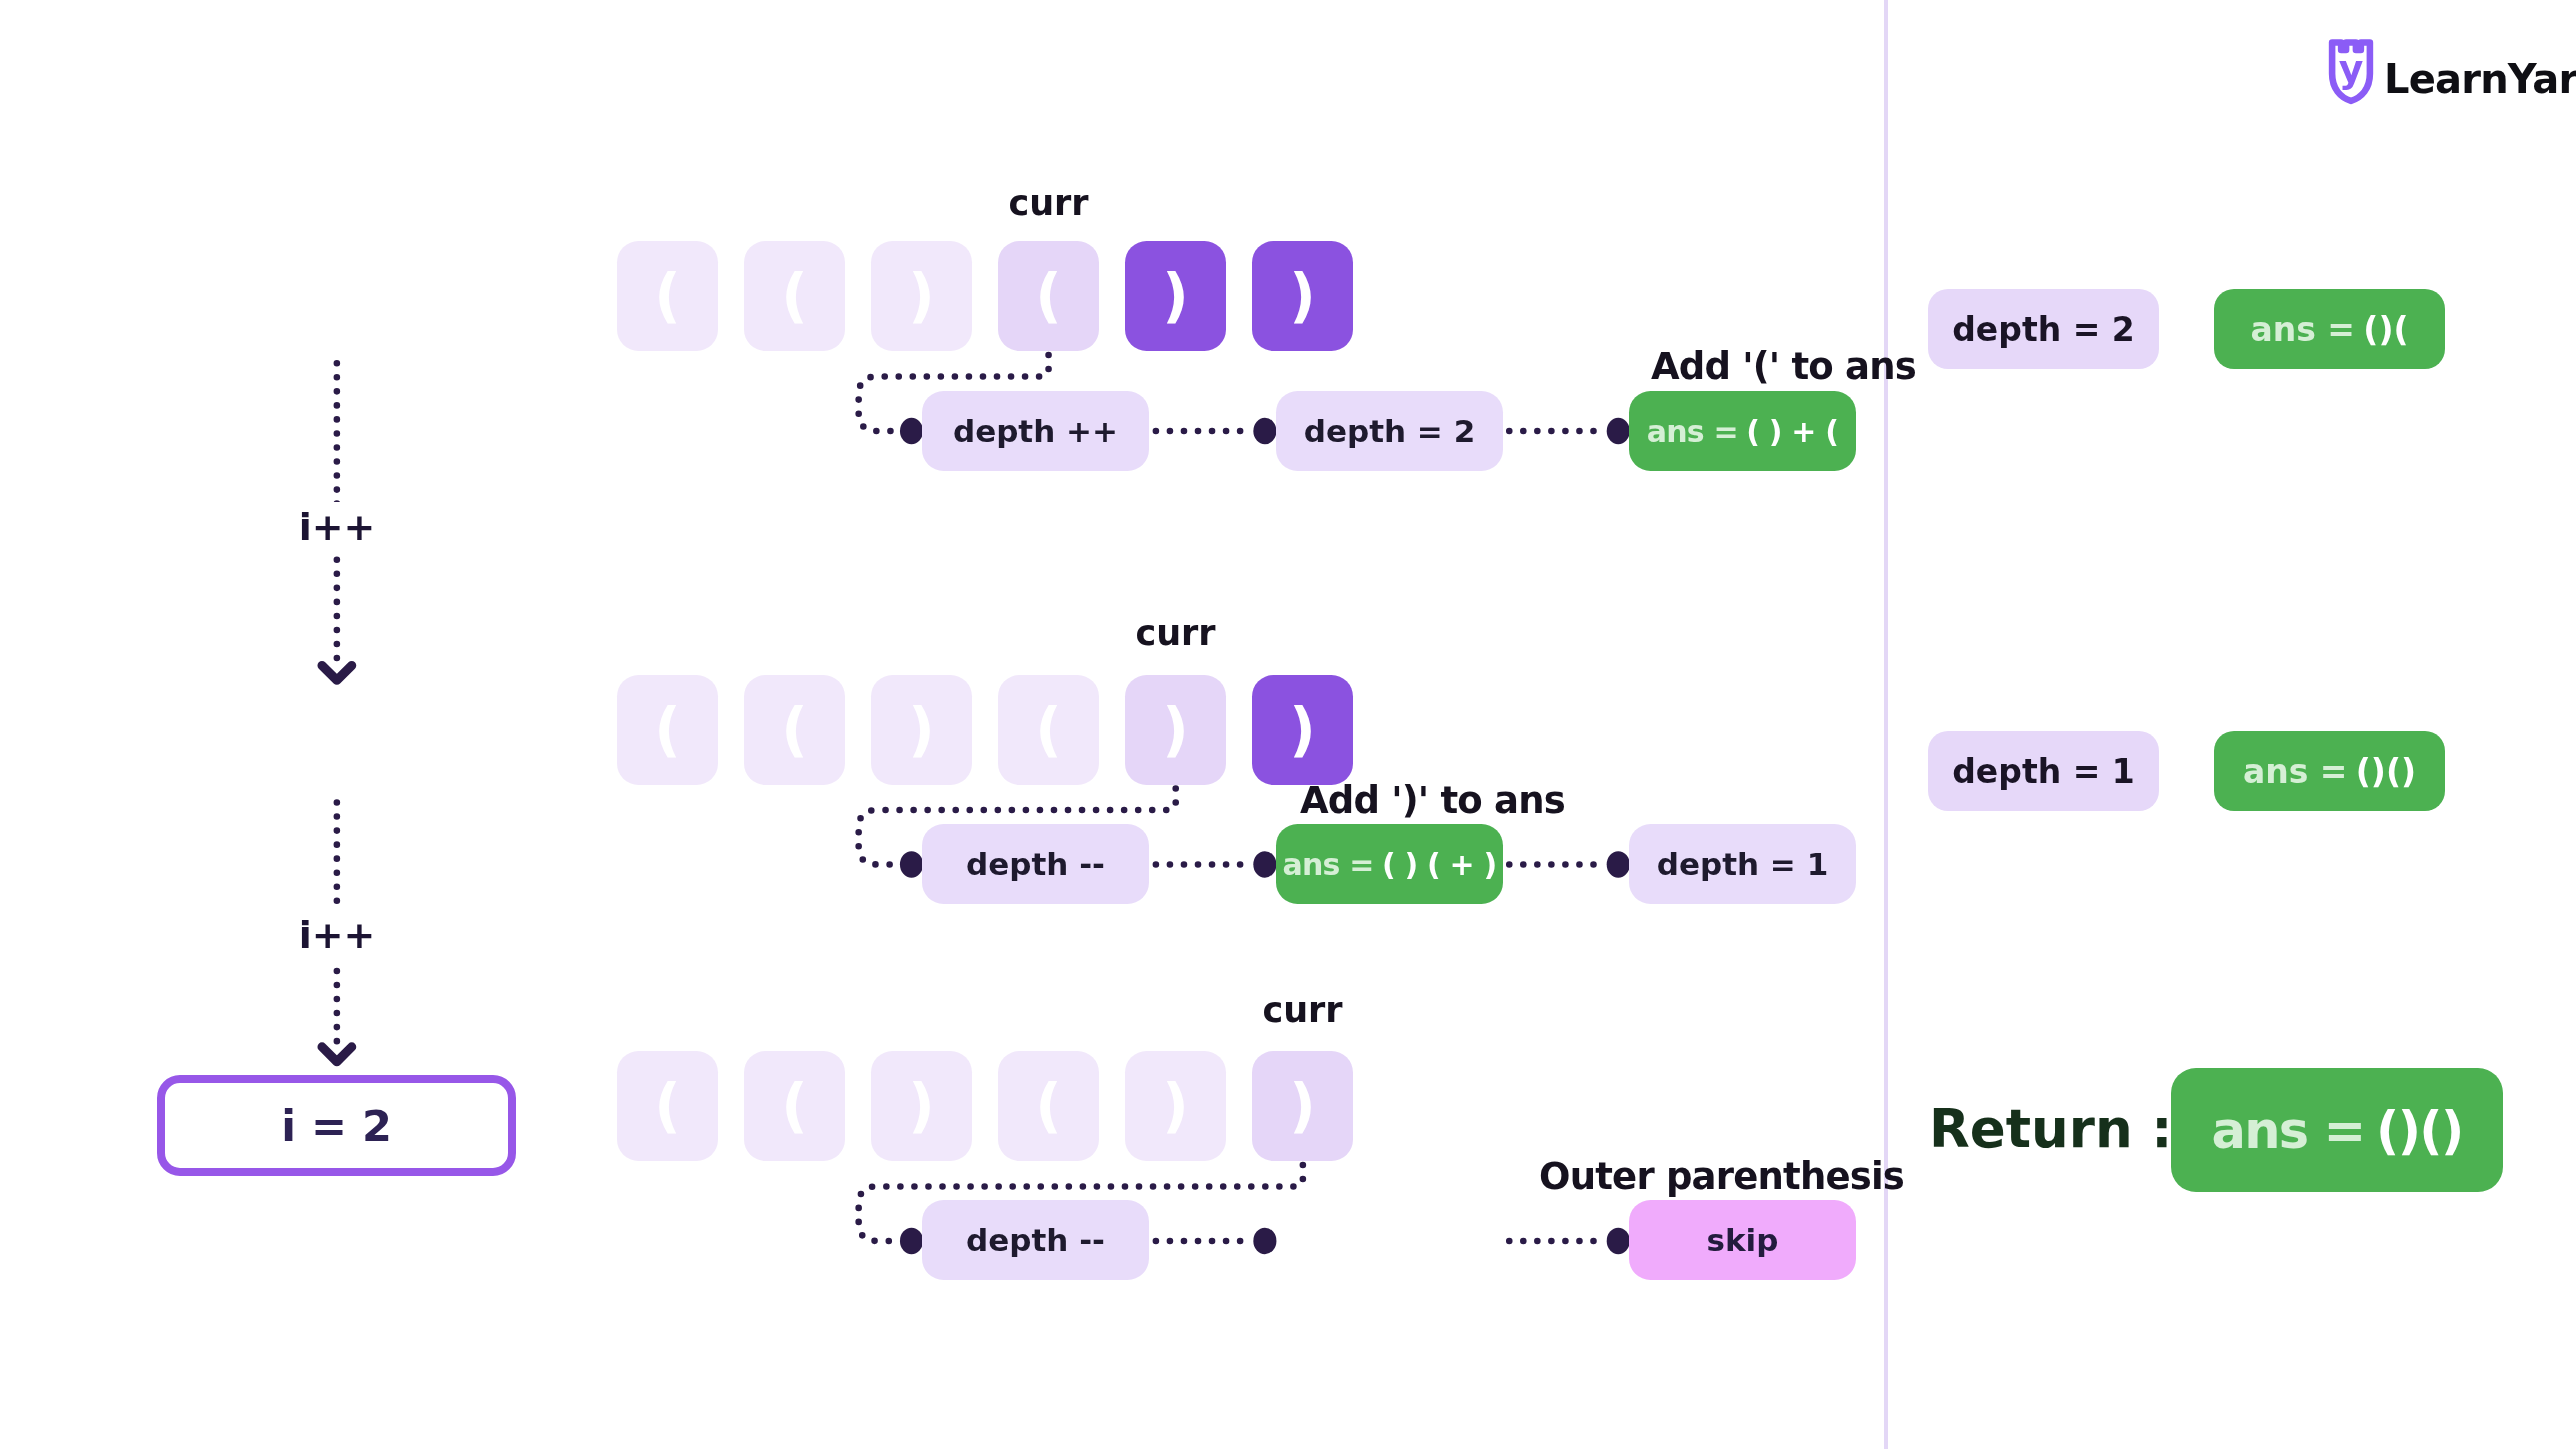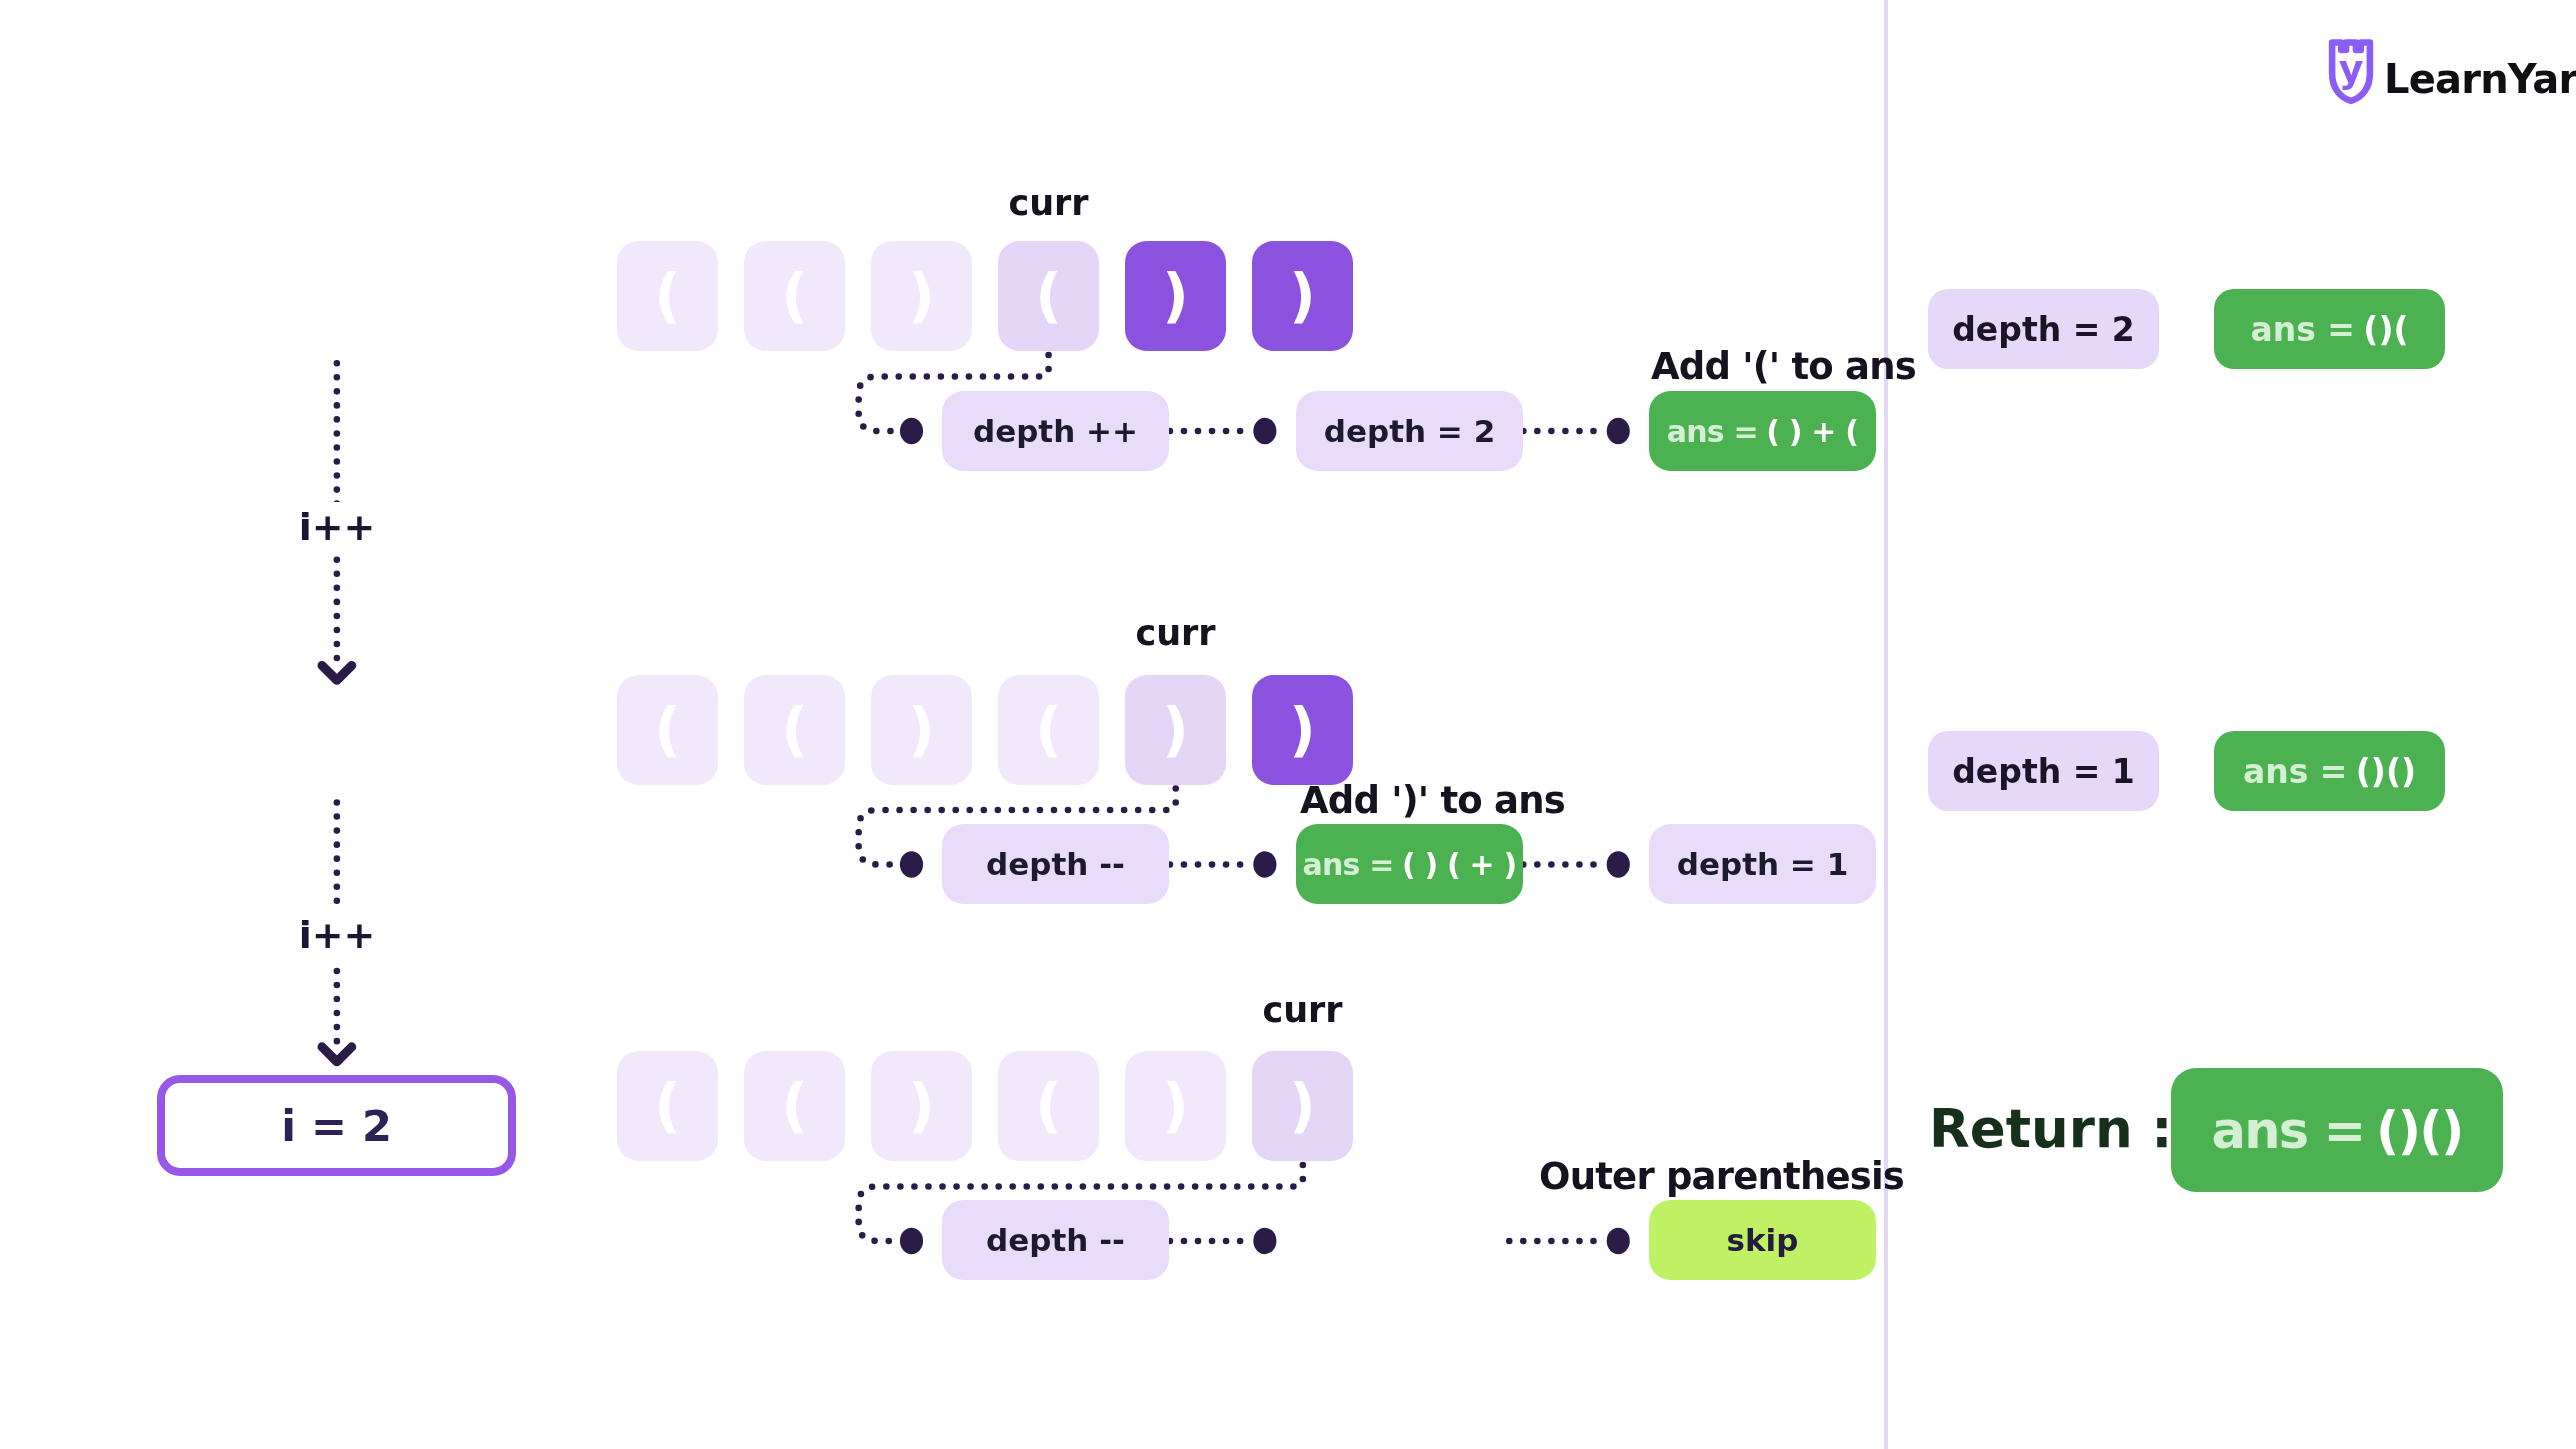--- a/index.html
+++ b/index.html
@@ -19,25 +19,25 @@
   .tile{position:absolute;width:101px;height:110px;border-radius:21.5px;z-index:3;
         display:flex;align-items:center;justify-content:center;}
   .tile .glyph{color:#ffffff;font-size:58px;line-height:110px;}
   .tile.done{background:#F1E8FB;}
   .tile.curr{background:#E5D6F8;}
   .tile.future{background:#8B52E0;}
   .currlab{position:absolute;width:165px;text-align:center;font-size:35px;color:#16121F;z-index:3;}
 
   
   .fbox{position:absolute;width:227px;height:80px;border-radius:21.5px;z-index:3;
-        display:flex;align-items:center;justify-content:center;font-size:31px;white-space:nowrap;margin-left:20px;}
+        display:flex;align-items:center;justify-content:center;font-size:31px;white-space:nowrap;}
   .lav{background:#E8DCFA;color:#1E1A2E;}
   .grn{background:#4CB151;color:#ffffff;letter-spacing:-0.8px;font-size:30px;}
   .grn .pfx{color:#D5EFD5;margin-right:8.3px;}
-  .org{background:#bef264;color:#231C3E;justify-content:center;}
+  .org{background:#f0abfc;color:#231C3E;justify-content:center;}
   .steplab{position:absolute;text-align:right;font-size:37px;color:#16121F;letter-spacing:-0.8px;z-index:3;white-space:nowrap;}
 
   
   .divider{position:absolute;left:1884px;top:0;width:4.1px;height:1449px;background:#E3D7F6;z-index:2;}
   .chip{position:absolute;width:231px;height:80px;border-radius:20px;z-index:3;
         display:flex;align-items:center;justify-content:center;font-size:33px;white-space:nowrap;}
   .chip.lavc{background:#E6D8F9;color:#1A1426;}
   .chip.grnc{background:#4CB151;color:#fff;}
   .chip.grnc .pfx{color:#D5EFD5;margin-right:8.3px;}
   .retlab{position:absolute;left:1929px;top:1098px;font-size:53px;color:#16301B;z-index:3;white-space:nowrap;}

